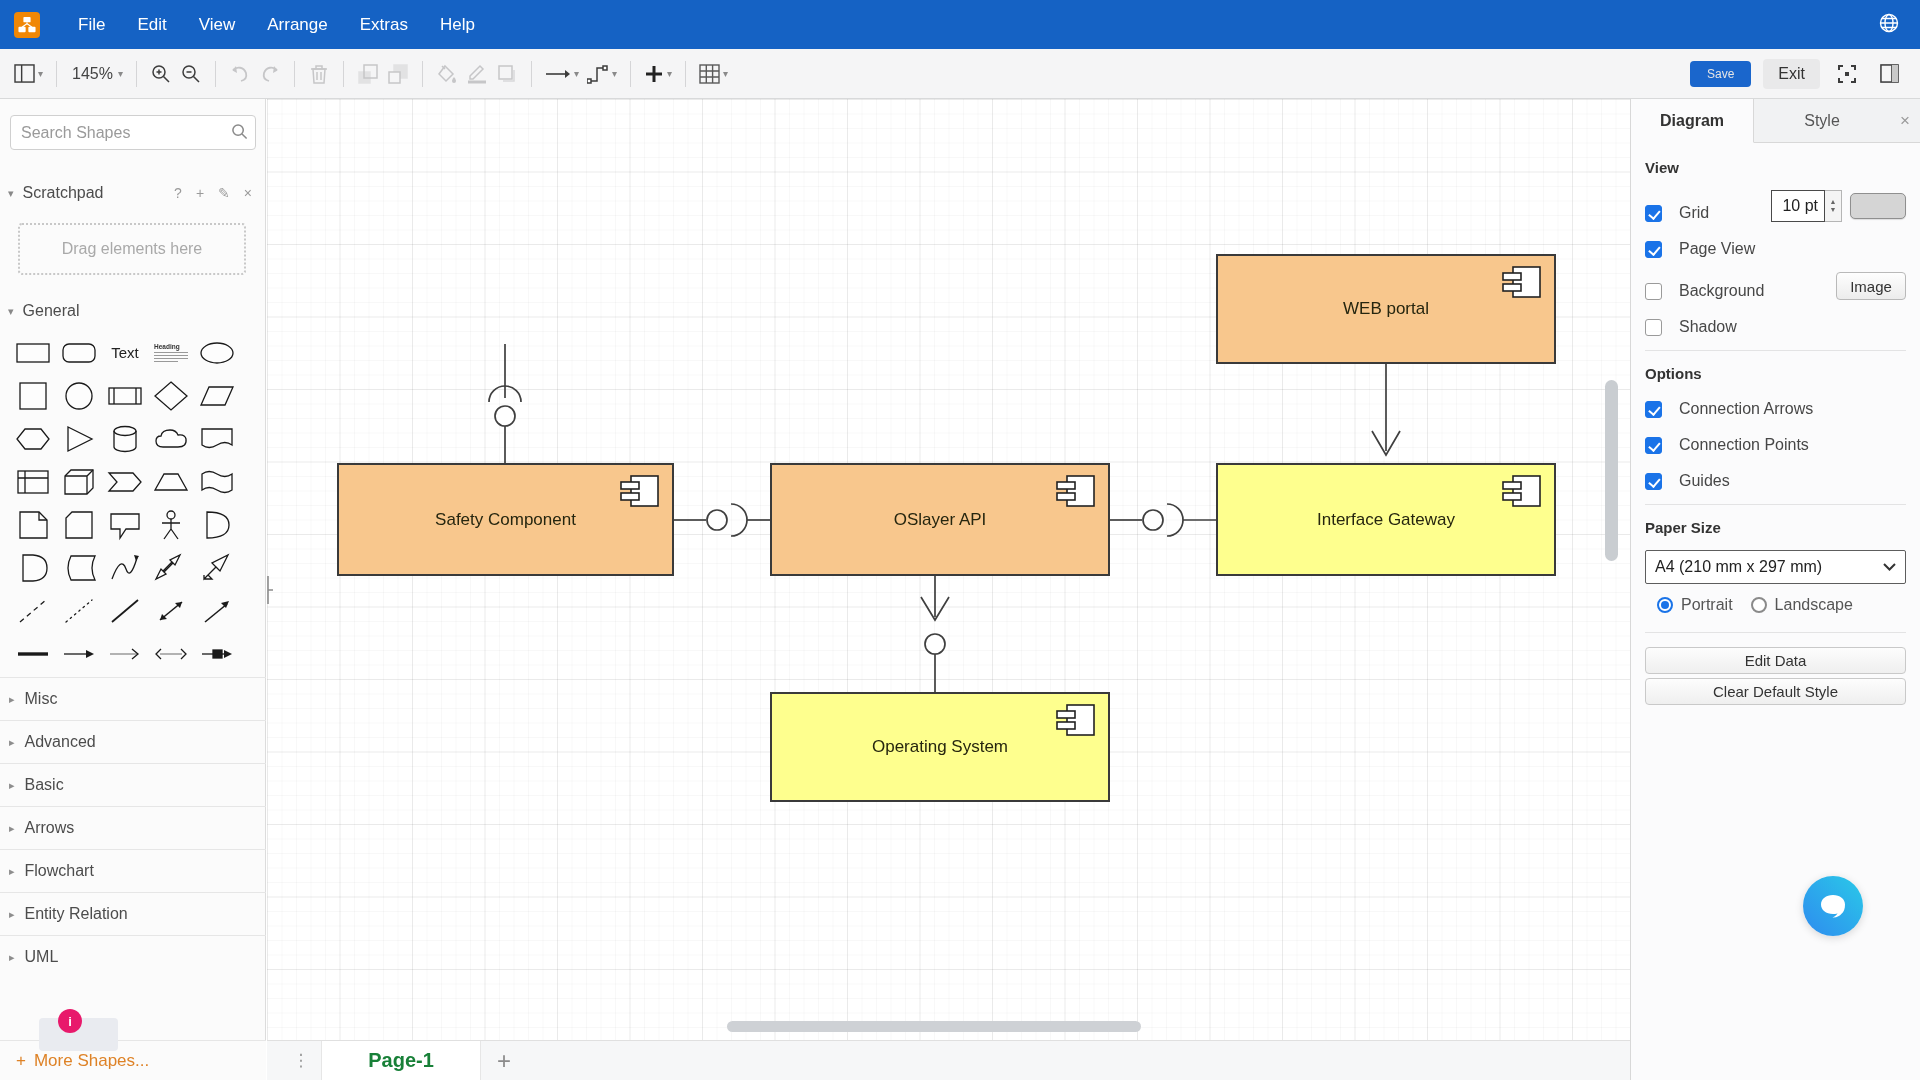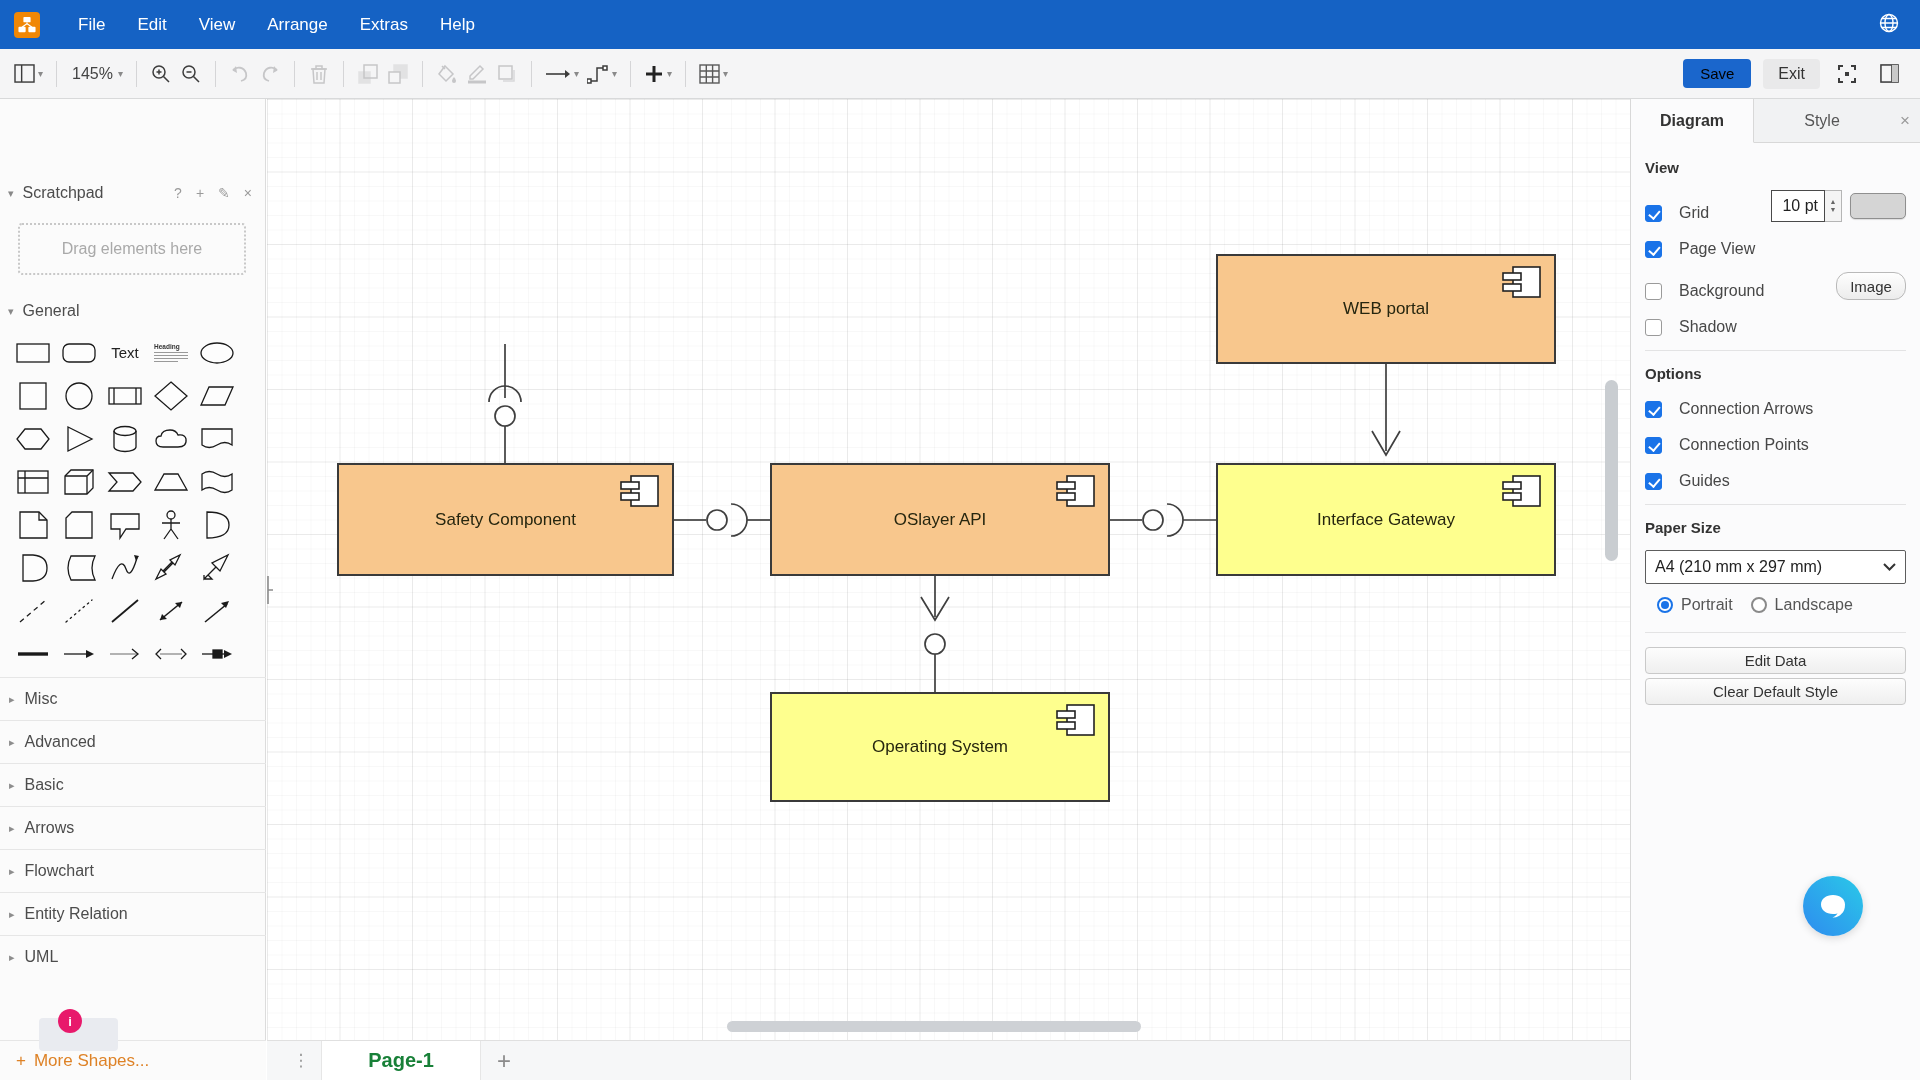--- a/index.html
+++ b/index.html
@@ -13,21 +13,21 @@
   .globe { margin-left:auto; margin-right:6px; }
 
   
   .toolbar { position:absolute; left:0; top:49px; width:1920px; height:50px; background:#f5f5f6; border-bottom:1px solid #d8d9da; display:flex; align-items:center; padding:0 10px; z-index:29; }
   .tbtn { height:34px; min-width:30px; display:flex; align-items:center; justify-content:center; padding:0 4px; color:#3c3c3c; cursor:pointer; }
   .tbtn.dis { color:#c6c6c8; }
   .tsep { width:1px; height:26px; background:#d5d5d7; margin:0 9px; }
   .caret { font-size:10px; color:#8a8a8a; margin-left:3px; }
   .zoomlabel { font-size:16px; color:#444; padding:0 2px; }
   .tb-right { margin-left:auto; display:flex; align-items:center; gap:12px; padding-right:6px; }
-  .btn-save { background:#1a66cc; color:#000000; border:none; border-radius:4px; font-size:15px; padding:6px 17px; cursor:pointer; }
+  .btn-save { background:#1a66cc; color:#e5e5e5; border:none; border-radius:4px; font-size:12px; padding:6px 17px; cursor:pointer; }
   .btn-exit { background:#e9e9ea; color:#333; border:none; border-radius:4px; font-size:16px; padding:6px 15px; cursor:pointer; }
 
   
   .sidebar { position:absolute; left:0; top:99px; width:266px; bottom:0; background:#fbfbfb; border-right:1px solid #dcdcdc; z-index:20; }
   .search-wrap { position:absolute; left:10px; top:16px; width:246px; height:35px; }
   .search-wrap input { width:100%; height:100%; border:1px solid #d0d0d0; border-radius:4px; padding:0 30px 0 10px; font-size:16px; color:#333; background:#fff; outline:none; }
   .search-wrap input::placeholder { color:#9a9a9a; }
   .search-ico { position:absolute; right:8px; top:8px; color:#8a8a8a; }
   .side-hdr { position:absolute; left:0; width:266px; height:28px; display:flex; align-items:center; padding-left:8px; color:#4c4c4c; font-size:16px; gap:9px; cursor:pointer; }
   .side-hdr .cd { font-size:11px; color:#888; }
@@ -81,21 +81,21 @@
   .pbody { padding:16px 14px 0 14px; }
   .ptitle { font-weight:bold; font-size:15px; color:#333; margin-bottom:14px; }
   .prow { display:flex; align-items:flex-end; gap:17px; margin-bottom:14px; min-height:22px; }
   .cb { width:17px; height:17px; border:1.5px solid #9a9a9a; border-radius:3px; background:#fff; display:inline-block; flex:none; cursor:pointer; position:relative; }
   .cb.on { background:#1a73e8; border-color:#1a73e8; }
   .cb.on::after { content:""; position:absolute; left:5px; top:1.5px; width:4.5px; height:9px; border:solid #fff; border-width:0 2.2px 2.2px 0; transform:rotate(40deg); }
   .gridbox { margin-left:auto; display:flex; align-items:center; }
   .gridsize { width:54px; height:32px; border:1.5px solid #4a4a4a; text-align:right; padding-right:6px; font-size:16px; color:#222; background:#fff; outline:none; }
   .spin { width:17px; height:32px; border:1px solid #b5b5b5; border-left:none; background:#f4f4f4; display:flex; flex-direction:column; align-items:center; justify-content:center; font-size:7px; color:#666; line-height:8px; cursor:pointer; }
   .swatch { margin-left:8px; width:56px; height:26px; background:#d5d5d5; border:1px solid #8f8f8f; border-radius:5px; box-shadow:0 1px 1px rgba(0,0,0,0.12); cursor:pointer; }
-  .mini-btn { margin-left:auto; width:70px; height:28px; background:linear-gradient(#fefefe,#ececec); border:1px solid #b9b9b9; border-radius:12px; font-size:15px; color:#333; cursor:pointer; }
+  .mini-btn { margin-left:auto; width:70px; height:28px; background:linear-gradient(#fefefe,#ececec); border:1px solid #b9b9b9; border-radius:4px; font-size:15px; color:#333; cursor:pointer; }
   .pdiv { border-top:1px solid #e3e3e4; margin:2px 0 14px 0; }
   .pselect { height:34px; border:1px solid #5d5d5d; border-radius:2px; background:#fff; display:flex; align-items:center; justify-content:space-between; padding:0 9px; font-size:16px; color:#222; margin-bottom:12px; cursor:pointer; }
   .radio-row { display:flex; align-items:center; gap:8px; margin:0 0 18px 12px; color:#555; }
   .radio { width:16px; height:16px; border-radius:50%; border:2px solid #8a8a8a; background:#fff; position:relative; flex:none; cursor:pointer; }
   .radio.on { border-color:#1a73e8; }
   .radio.on::after { content:""; position:absolute; inset:2px; background:#1a73e8; border-radius:50%; }
   .radio-lbl { margin-right:10px; }
   .wide-btn { display:block; width:100%; height:27px; background:linear-gradient(#fdfdfd,#efefef); border:1px solid #c9c9c9; border-radius:4px; font-size:15px; color:#333; margin-bottom:4px; cursor:pointer; }
   .chat { position:absolute; left:1803px; top:876px; width:60px; height:60px; border-radius:50%; background:linear-gradient(225deg,#2ac9e8,#2e8bef); display:flex; align-items:center; justify-content:center; cursor:pointer; z-index:40; box-shadow:0 2px 8px rgba(0,0,0,0.15); }
 </style>
@@ -253,20 +253,29 @@
       <svg width="19" height="19" viewBox="0 0 20 20" fill="none" stroke="#3c3c3c" stroke-width="1.6">
           <rect x="1" y="1" width="18" height="18"></rect>
           <path d="M12.5 1v18"></path>
           <rect x="12.5" y="1" width="6.5" height="18" fill="#c9c9c9" stroke="none"></rect>
         </svg>
     </span>
   </div>
 </div>
 
 <div class="sidebar">
+  <div class="search-wrap">
+    <input placeholder="Search Shapes" style="">
+    <span class="search-ico">
+      <svg width="17" height="17" viewBox="0 0 18 18" fill="none" stroke="#8a8a8a" stroke-width="1.6">
+          <circle cx="7.5" cy="7.5" r="5.5"></circle>
+          <path d="M11.7 11.7L16.5 16.5"></path>
+        </svg>
+    </span>
+  </div>
   <div class="side-hdr" style="top:80px;">
     <span class="cd">▾</span>
     <span>Scratchpad</span>
     <span class="scr-icons">
       <span>?</span>
       <span>+</span>
       <span>✎</span>
       <span>×</span>
     </span>
   </div>

